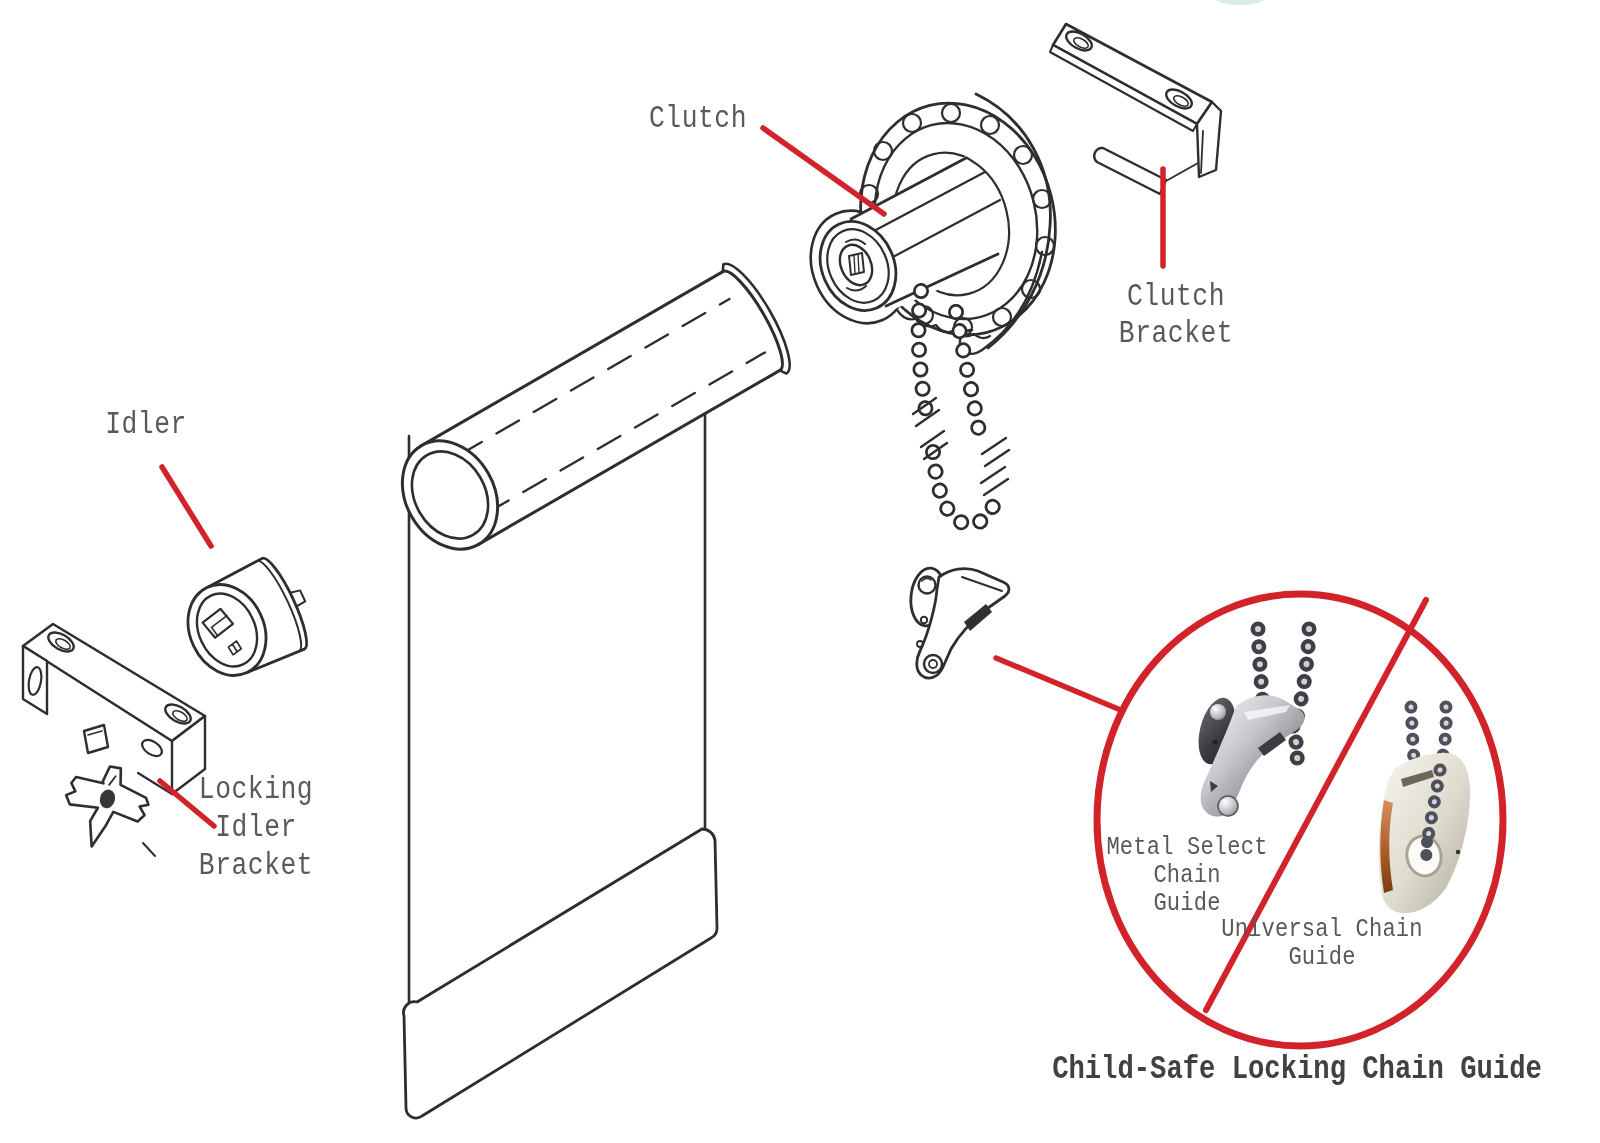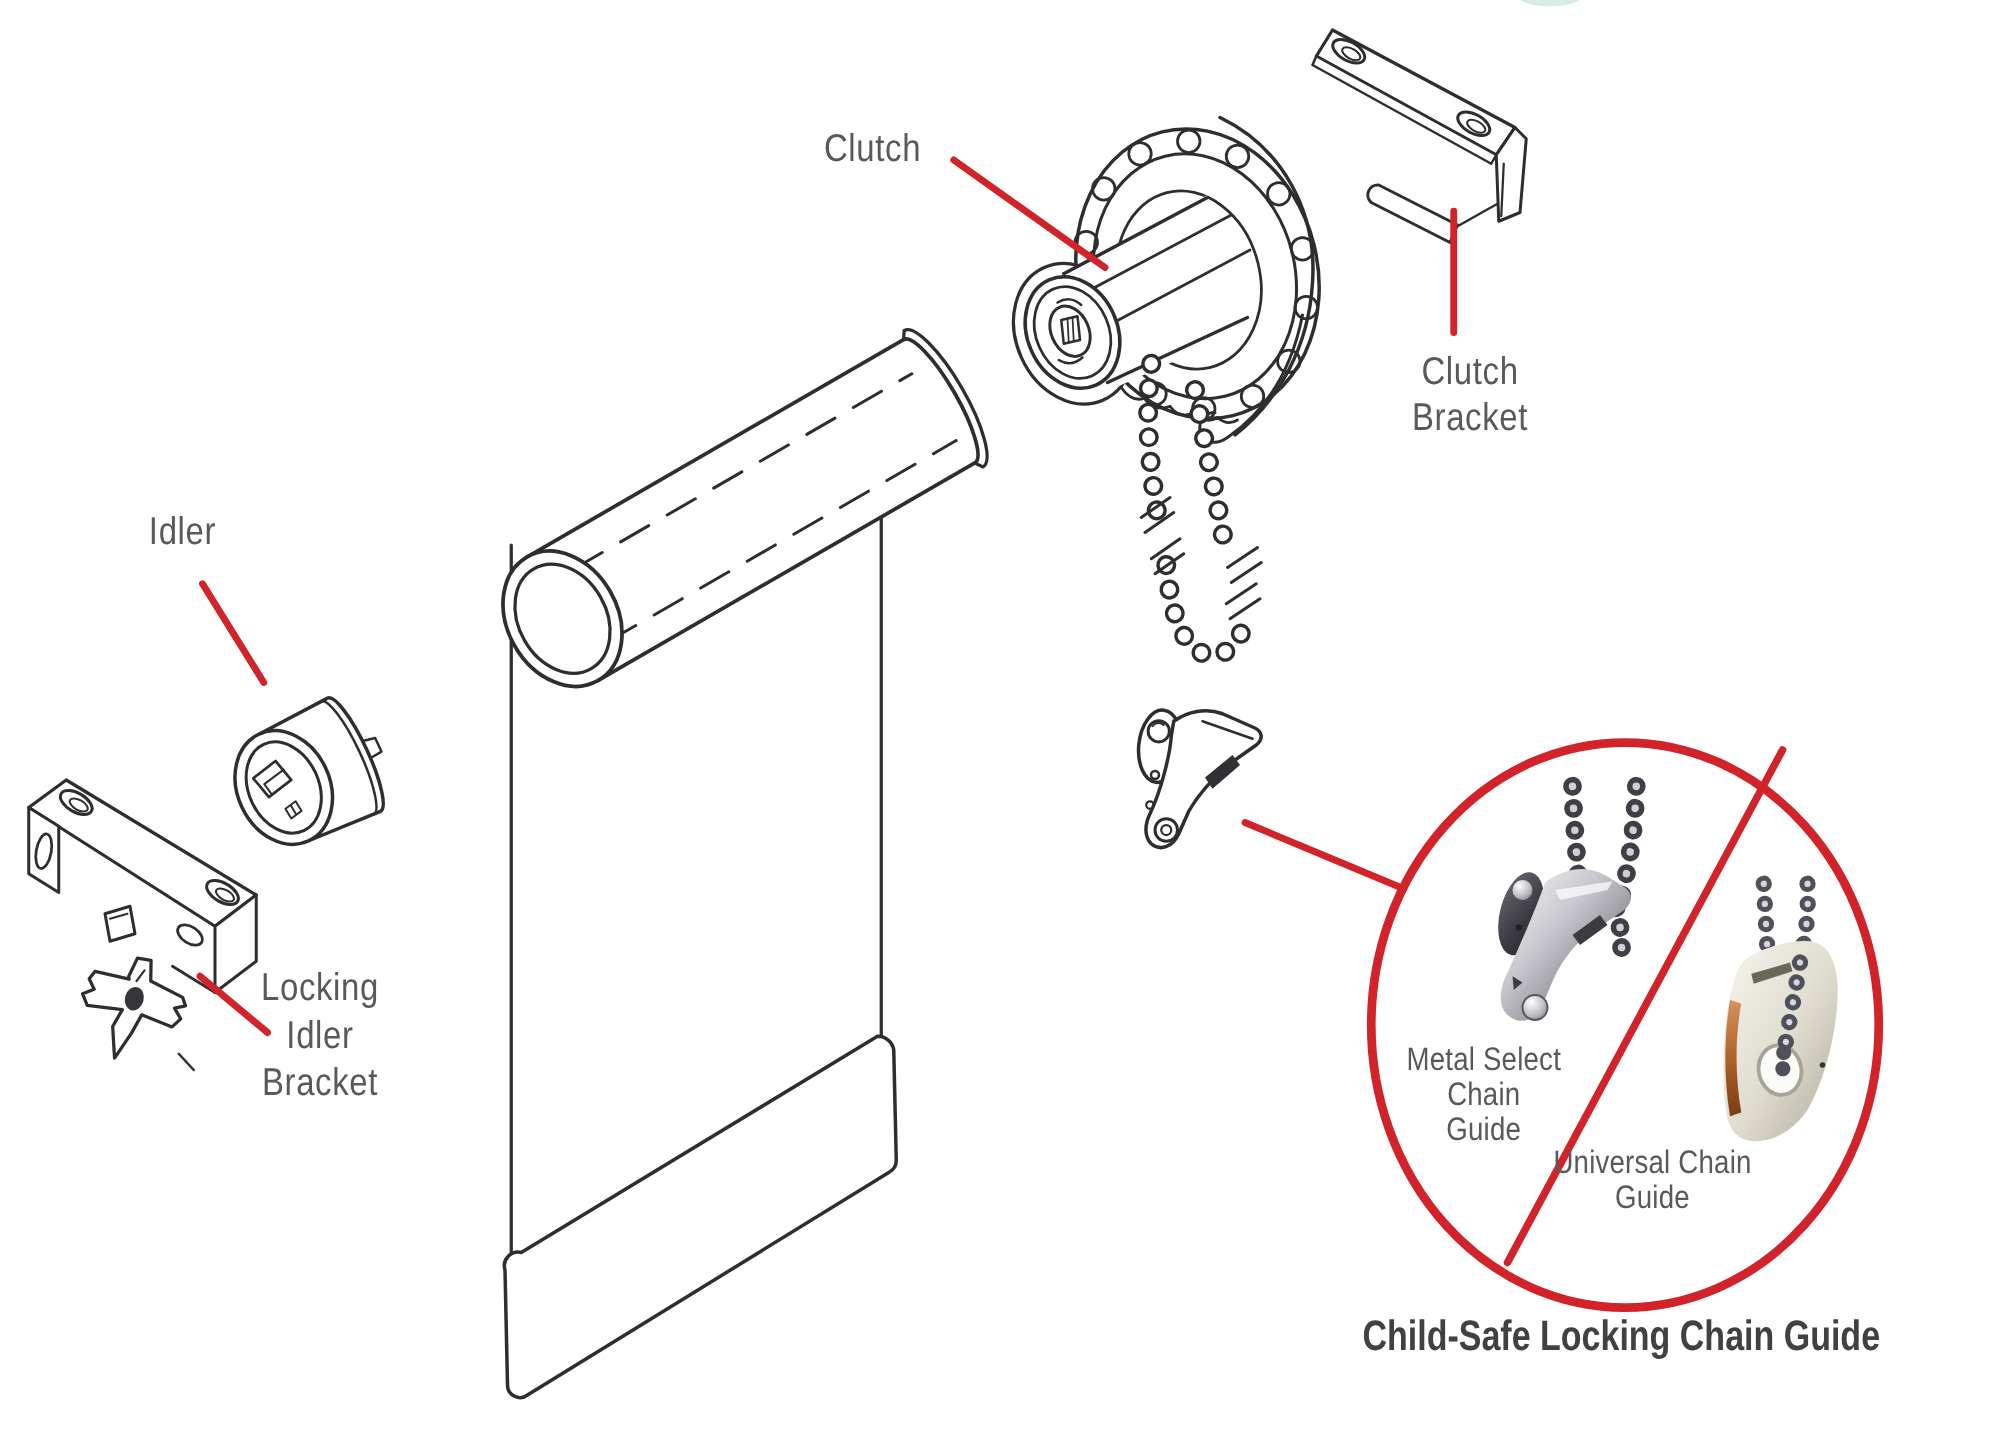--- a/index.html
+++ b/index.html
@@ -1,20 +1,20 @@
 <!DOCTYPE html>
 <html><head>
 <meta charset="utf-8">
 <style>
   html,body{margin:0;padding:0;background:#fff;}
   .stage{
     position:relative;
     width:1600px;height:1143px;
     background:#ffffff;
-    font-family:Liberation Sans, sans-serif;
+    font-family:Liberation Mono, monospace;
     overflow:hidden;
   }
   .stage svg{position:absolute;left:0;top:0;z-index:1;}
   .lbl{
     position:absolute;z-index:2;
     color:#58595b;
     font-size:31px;line-height:37px;
     text-align:center;white-space:nowrap;
     transform:translateX(-50%) scaleX(.85);
     transform-origin:center top;

